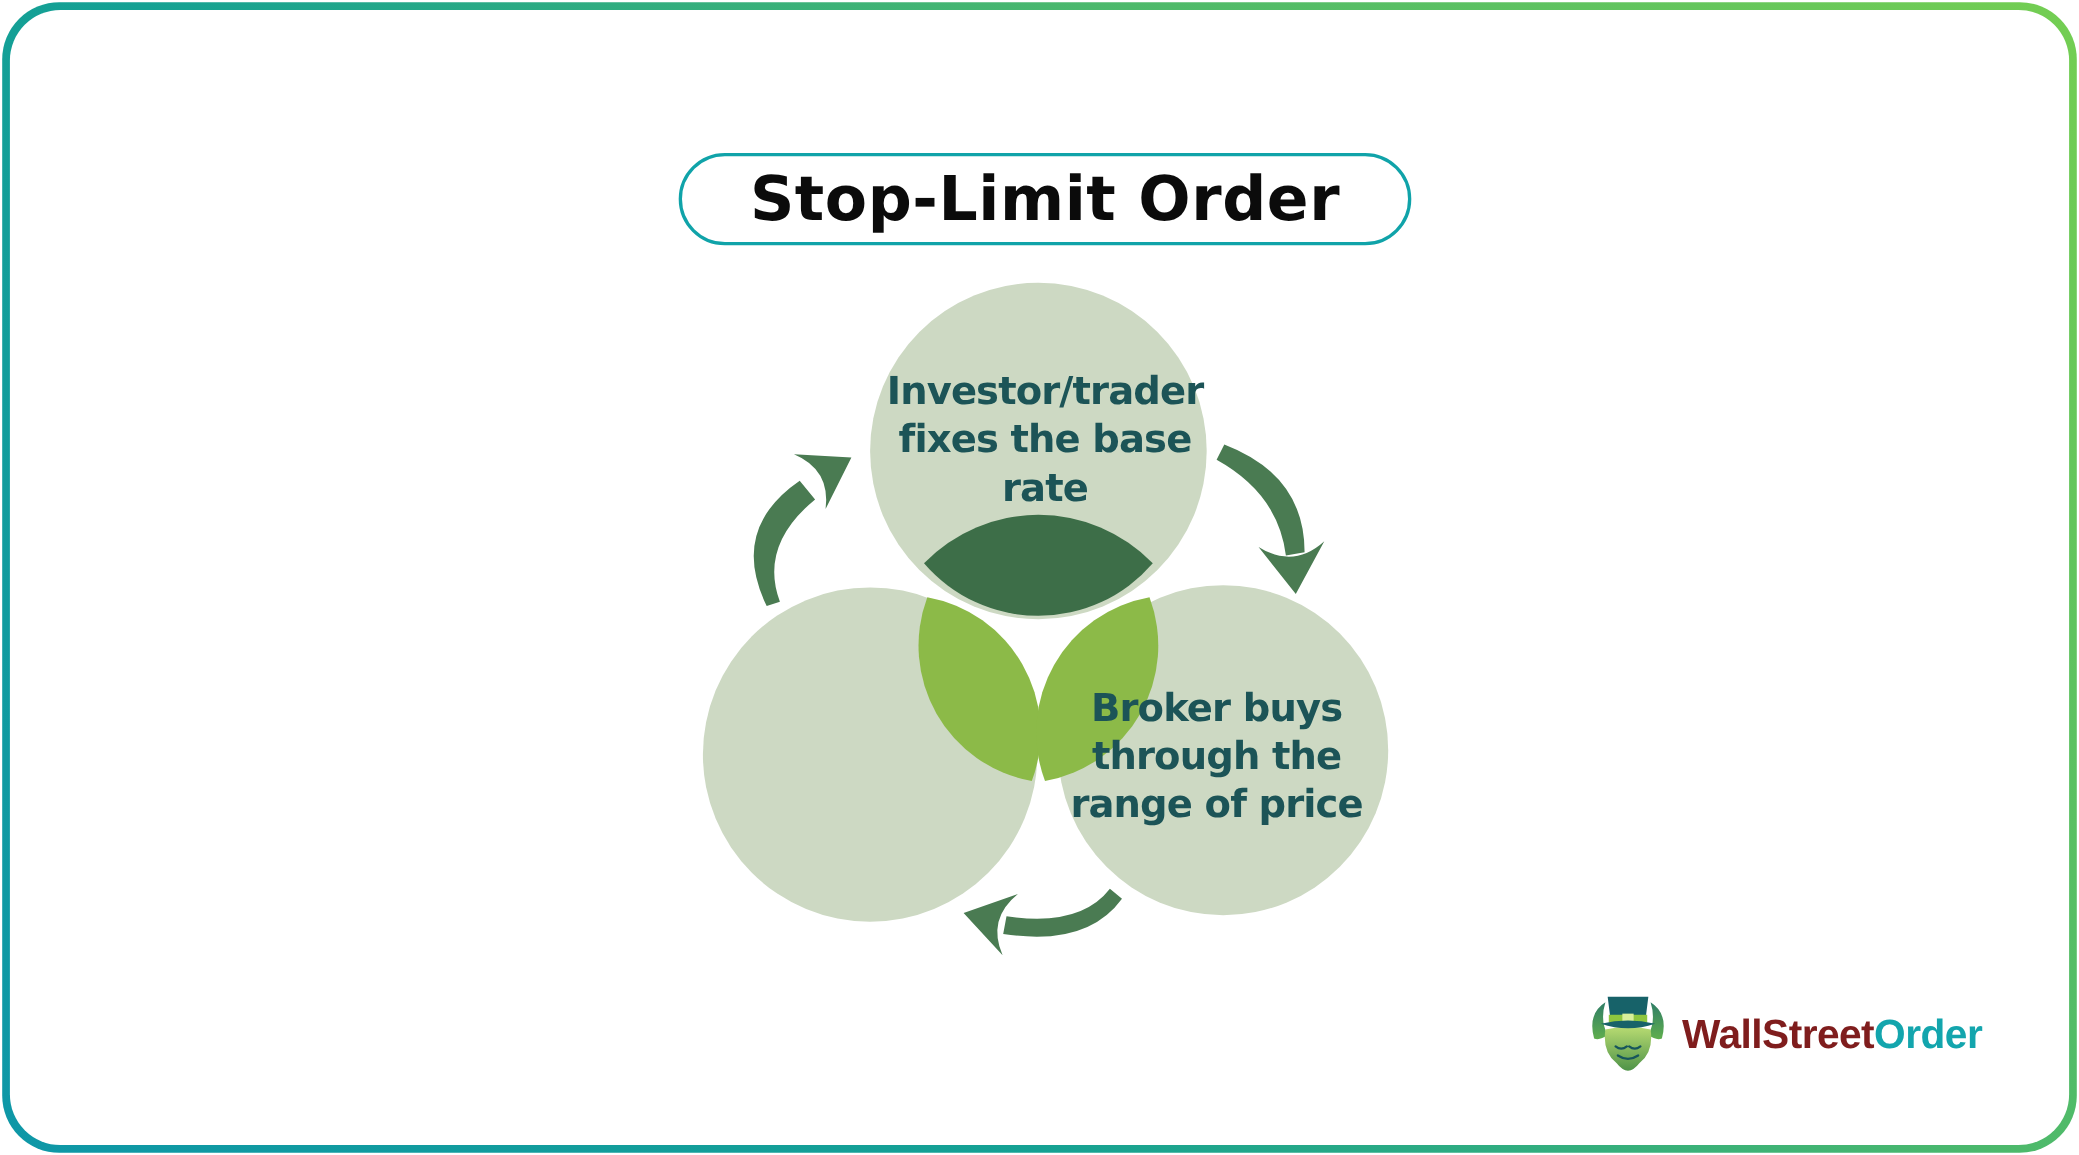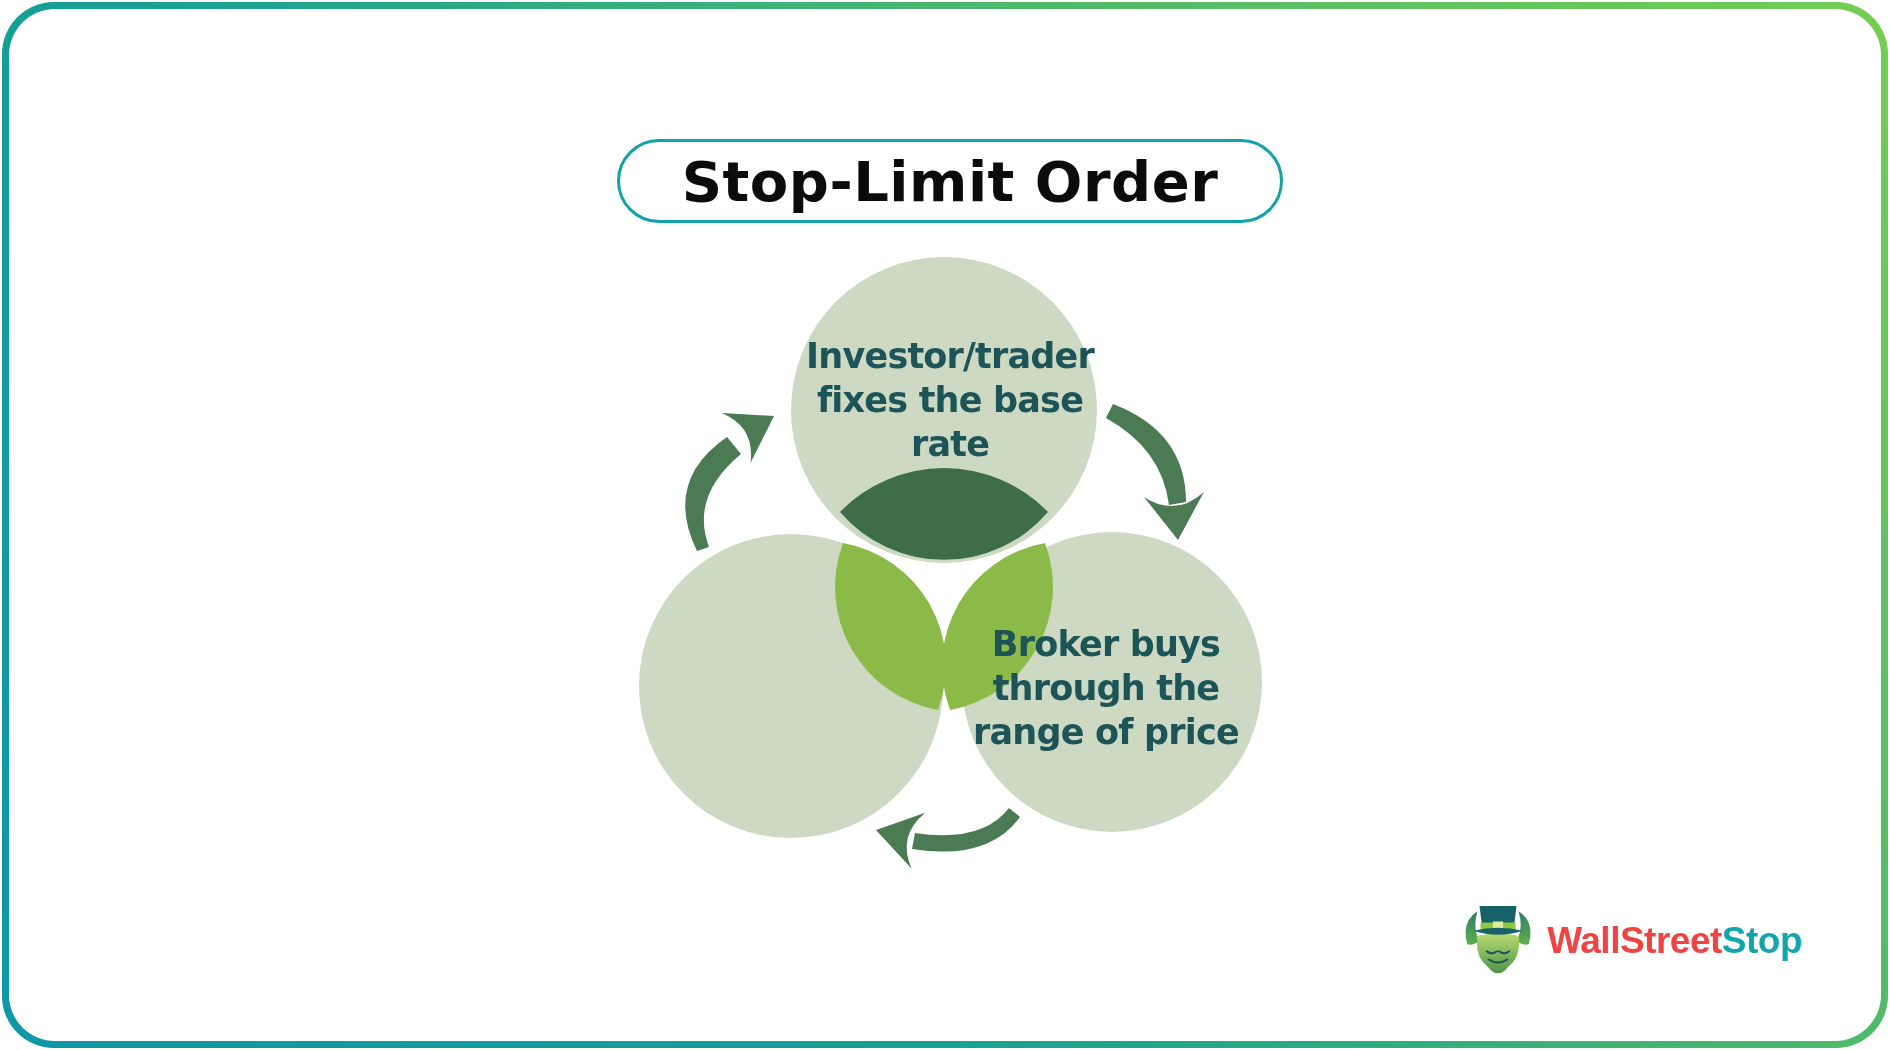--- a/index.html
+++ b/index.html
@@ -33,21 +33,21 @@
     white-space:pre-line;width:340px;
   }
   .step-label.top{left:780px;top:334px;}
   .step-label.left{left:621px;top:640px;}
   .step-label.right{left:936px;top:622px;}
   
   .logo{
     position:absolute;right:88px;top:903px;display:flex;align-items:center;gap:14px;
   }
   .logo-text{font-family:"Liberation Sans",sans-serif;font-size:37px;font-weight:bold;letter-spacing:-0.5px;}
-  .logo-text .primary{color:#ef4444;}
+  .logo-text .primary{color:#7f1d1d;}
   .logo-text .accent{color:#13a5ad;}
 </style>
 </head>
 <body>
 
 <div class="stage">
   <div class="frame">
     <div class="frame-inner"></div>
   </div>
 
@@ -111,16 +111,16 @@
 
       <path d="M 22 47 q 5 4 10 0 M 34 47 q 5 4 10 0" stroke="#17555c" stroke-width="2" fill="none" stroke-linecap="round"></path>
       <path d="M 24 55 q 9 6 18 0" stroke="#17555c" stroke-width="2" fill="none" stroke-linecap="round"></path>
 
       <path d="M 15 3 L 51 3 L 48 27 L 18 27 Z" fill="#176269"></path>
       <rect x="16" y="19" width="34" height="7" fill="#8ec63f"></rect>
       <rect x="28" y="18" width="10" height="9" fill="#d9ef9a"></rect>
       <path d="M 9 27 Q 33 21 57 27 Q 33 35 9 27 Z" fill="#176269"></path>
     </svg>
     <div class="logo-text">
-      <span class="primary">WallStreet</span><span class="accent">Stop</span>
+      <span class="primary">WallStreet</span><span class="accent">Order</span>
     </div>
   </div>
 </div>
 
 </body></html>

